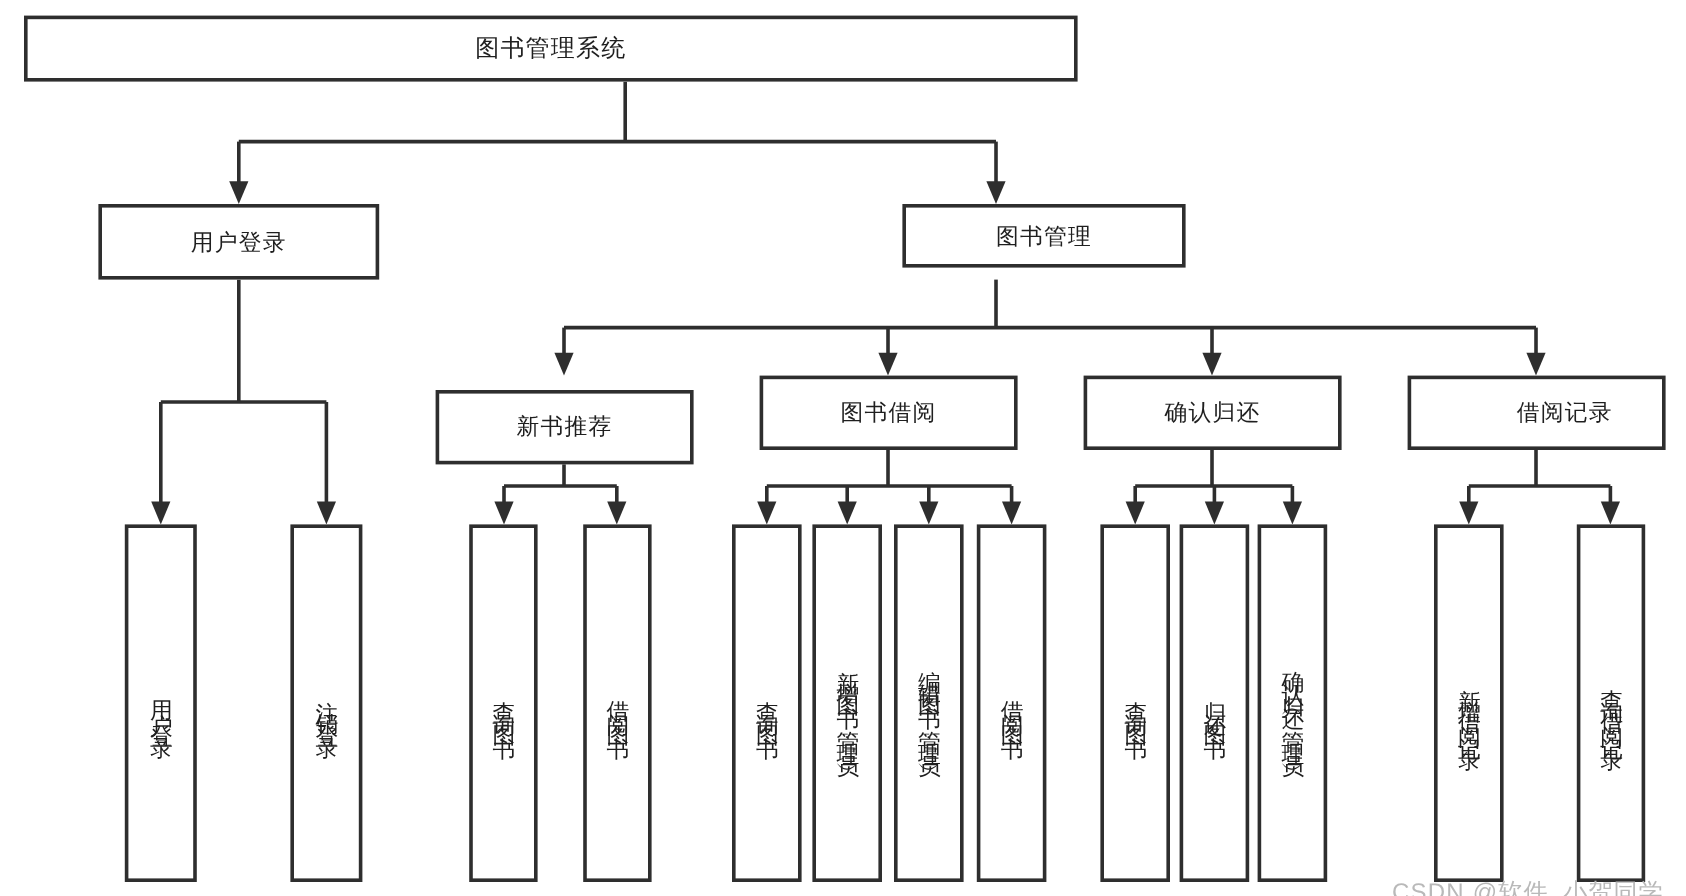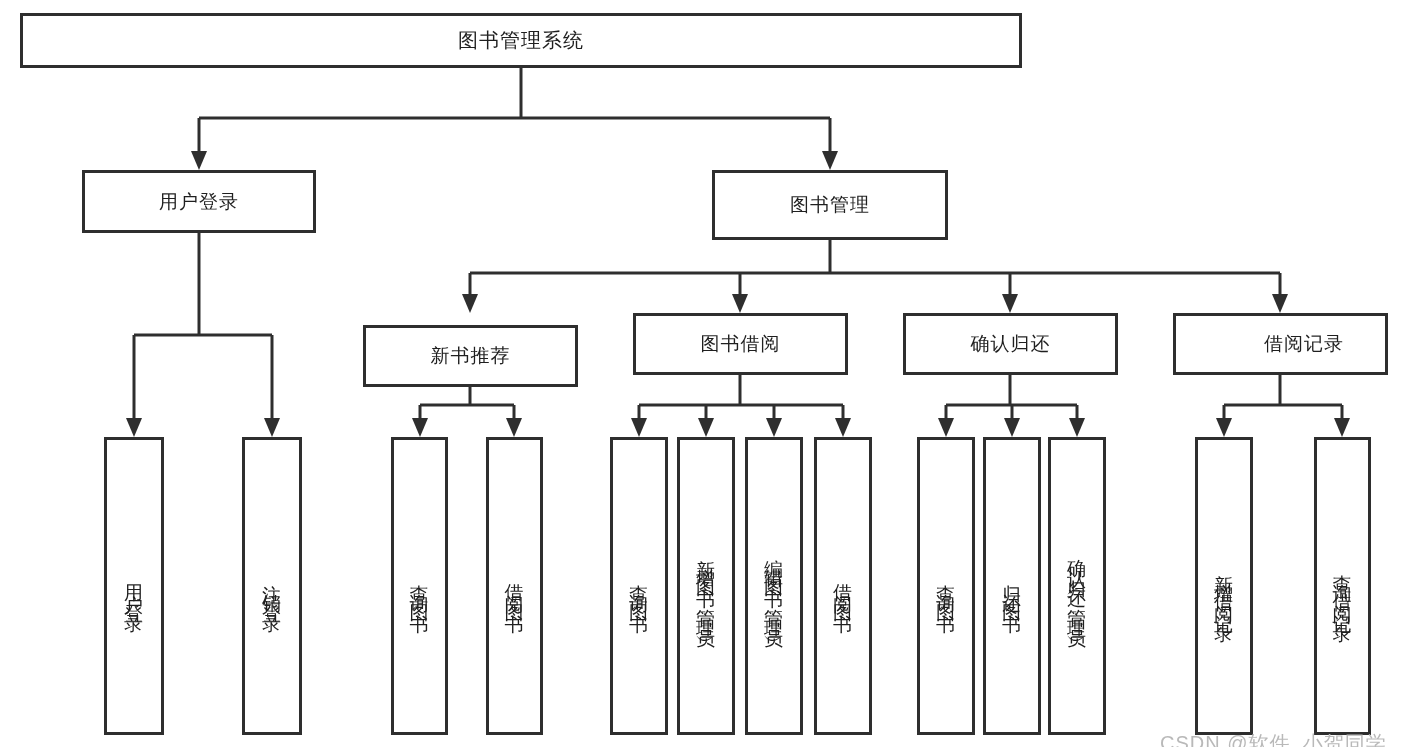--- a/index.html
+++ b/index.html
@@ -115,24 +115,24 @@
       <path d="M774 437 L766 418 L782 418 Z"></path>
       <path d="M843 437 L835 418 L851 418 Z"></path>
       <path d="M946 437 L938 418 L954 418 Z"></path>
       <path d="M1012 437 L1004 418 L1020 418 Z"></path>
       <path d="M1077 437 L1069 418 L1085 418 Z"></path>
       <path d="M1224 437 L1216 418 L1232 418 Z"></path>
       <path d="M1342 437 L1334 418 L1350 418 Z"></path>
     </g>
   </svg>
 
-  <div class="box root" style="left:20px;top:13px;width:1002px;height:55px;">图书管理系统</div>
+  <div class="box root" style="left:20px;top:13px;width:878px;height:55px;">图书管理系统</div>
 
   <div class="box" style="left:82px;top:170px;width:234px;height:63px;">用户登录</div>
-  <div class="box" style="left:712px;top:170px;width:236px;height:70px;">图书管理</div>
+  <div class="box" style="left:752px;top:170px;width:236px;height:53px;">图书管理</div>
 
   <div class="box" style="left:363px;top:313px;width:215px;height:62px;margin-top:12px;">新书推荐</div>
   <div class="box" style="left:633px;top:313px;width:215px;height:62px;text-align:center;">图书借阅</div>
   <div class="box" style="left:903px;top:313px;width:215px;height:62px;">确认归还</div>
   <div class="box" style="left:1173px;top:313px;width:215px;height:62px;padding-left:47px;">借阅记录</div>
 
   <div class="box vbox" style="left:104px;top:437px;width:60px;height:298px;">用户登录</div>
   <div class="box vbox" style="left:242px;top:437px;width:60px;height:298px;">注销登录</div>
 
   <div class="box vbox" style="left:391px;top:437px;width:57px;height:298px;">查询图书</div>

